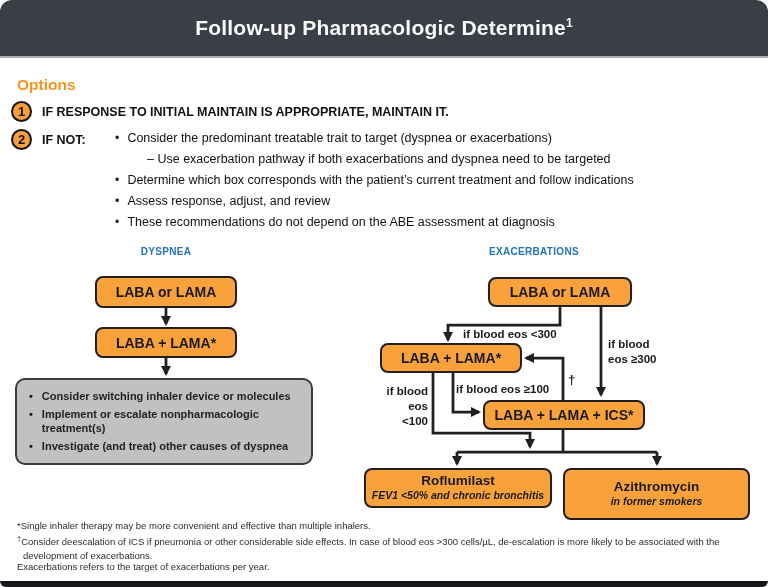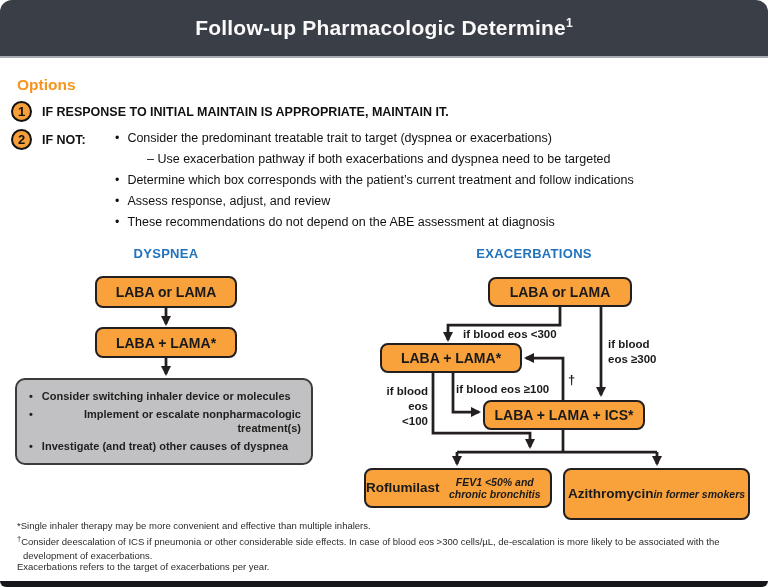--- a/index.html
+++ b/index.html
@@ -40,38 +40,38 @@
     background: #f7a03a; border: 2px solid #111;
     display: flex; align-items: center; justify-content: center;
     font-size: 13px; font-weight: bold; color: #111;
   }
   .opt-strong { position: absolute; font-size: 12.5px; font-weight: bold; color: #111; white-space: nowrap; }
   .opt-row { position: absolute; left: 115px; font-size: 12.5px; color: #111; white-space: nowrap; }
   .opt-row::before { content: "\2022"; margin-right: 8px; }
   .opt-subrow { position: absolute; left: 147px; font-size: 12.5px; color: #111; white-space: nowrap; }
   
   .flow-heading {
-    position: absolute; font-size: 13px; font-weight: bold;
+    position: absolute; font-size: 10px; font-weight: bold;
     color: #2173bc; text-align: center; letter-spacing: 0.3px;
   }
   
   .obox {
     position: absolute; background: #f9a23c; border: 2px solid #231f20;
     border-radius: 8px; display: flex; align-items: center; justify-content: center;
     font-weight: bold; font-size: 14px; color: #1a1a1a; text-align: center;
   }
-  .obox.two-line { flex-direction: row; line-height: 1.1; }
+  .obox.two-line { flex-direction: column; line-height: 1.1; }
   .obox .sub { font-size: 10.5px; font-style: italic; font-weight: 600; margin-top: 1px; }
   .obox .ttl { font-size: 13.5px; }
   
   .gray-box {
     position: absolute; left: 15px; top: 378px; width: 298px; height: 87px;
     background: #c1c1c3; border: 2px solid #3b3b3b; border-radius: 10px;
     display: flex; flex-direction: column; justify-content: center;
-    gap: 5px; padding: 6px 10px; text-align: right;
+    gap: 5px; padding: 6px 10px;
   }
   .gray-row { display: flex; font-size: 11px; font-weight: bold; color: #1f1f1f; line-height: 1.2; }
   .gray-row::before { content: "\2022"; margin-right: 9px; margin-left: 2px; }
   
   .arrow-label {
     position: absolute; font-size: 11.5px; font-weight: bold; color: #1a1a1a;
     line-height: 15px; white-space: nowrap;
   }
   .arrow-label.right-align { text-align: right; white-space: normal; }
   .dagger-label { position: absolute; font-size: 13px; font-weight: bold; color: #1a1a1a; }

